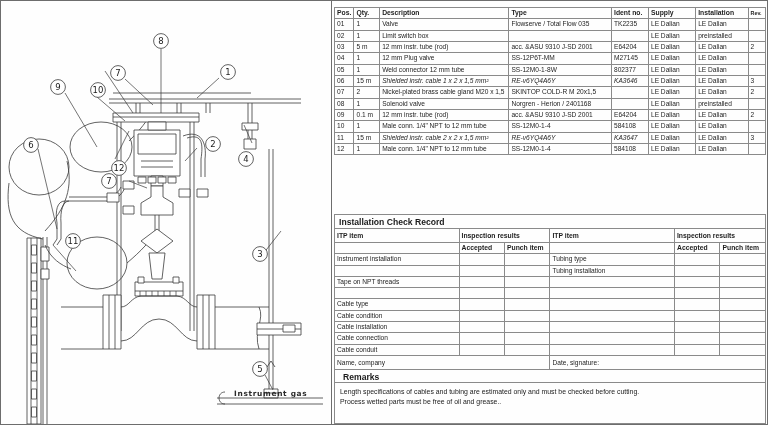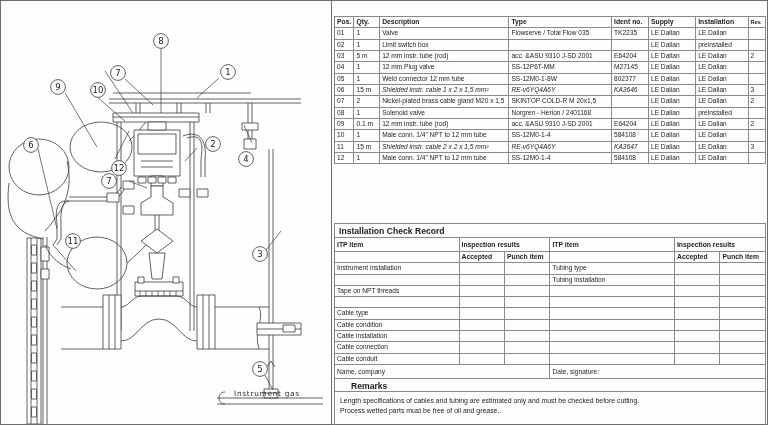--- a/index.html
+++ b/index.html
@@ -10,24 +10,24 @@
 
   
   .drawing{position:absolute;left:0;top:0;width:330px;height:423px;
            border-right:1px solid #6d6d6d;overflow:hidden;background:#fefefe;}
   .drawing svg{position:absolute;left:0;top:0;}
   .note{position:absolute;left:18px;top:88px;width:120px;
         font-family:"DejaVu Sans", sans-serif;font-size:7.2px;line-height:9.4px;
         letter-spacing:.55px;color:#2a2a2a;}
   .gaslbl{position:absolute;left:233px;top:388px;font-size:7.4px;
           letter-spacing:.7px;color:#2a2a2a;
-          font-family:"DejaVu Sans", sans-serif;}
+          font-family:"DejaVu Sans", sans-serif;font-weight:bold;}
 
   
-  .right{position:absolute;left:331px;top:13px;width:436px;height:377px;}
+  .right{position:absolute;left:331px;top:4px;width:436px;height:377px;}
   table{border-collapse:collapse;table-layout:fixed;width:100%;
         font-size:6.6px;color:#1d1d1d;}
   table td,table th{border:1px solid #8a8a8a;padding:0 2px;
         height:10.35px;line-height:10.35px;overflow:hidden;white-space:nowrap;
         text-align:left;font-weight:normal;vertical-align:middle;}
   thead td,thead th{font-weight:bold;font-size:6.8px;}
   .ital{font-style:italic;}
 
   
   .parts{position:absolute;left:2px;top:2px;width:432px;}
@@ -37,21 +37,21 @@
   .icr-title{border:1px solid #8a8a8a;border-bottom:none;height:14px;
              line-height:14px;padding:0 4px;font-size:8.6px;font-weight:bold;
              box-sizing:border-box;}
   .icr td{height:10.3px;line-height:10.3px;}
   .icr .hdr{font-weight:bold;}
   .icr .tall{height:13px;line-height:13px;}
 
   
   .rem-wrap{position:absolute;left:2px;top:364px;width:432px;}
   .rem-title{border:1px solid #8a8a8a;height:14px;line-height:14px;
-             padding:0 16px;font-size:8.6px;font-weight:bold;box-sizing:border-box;}
+             padding:0 8px;font-size:8.6px;font-weight:bold;box-sizing:border-box;}
   .rem-body{border:1px solid #8a8a8a;border-top:none;height:41px;
             padding:4px 5px;box-sizing:border-box;font-size:6.9px;
             line-height:10px;}
   .rem-body div{white-space:nowrap;}
 </style>
 </head>
 <body>
 
 <div class="page">
 

